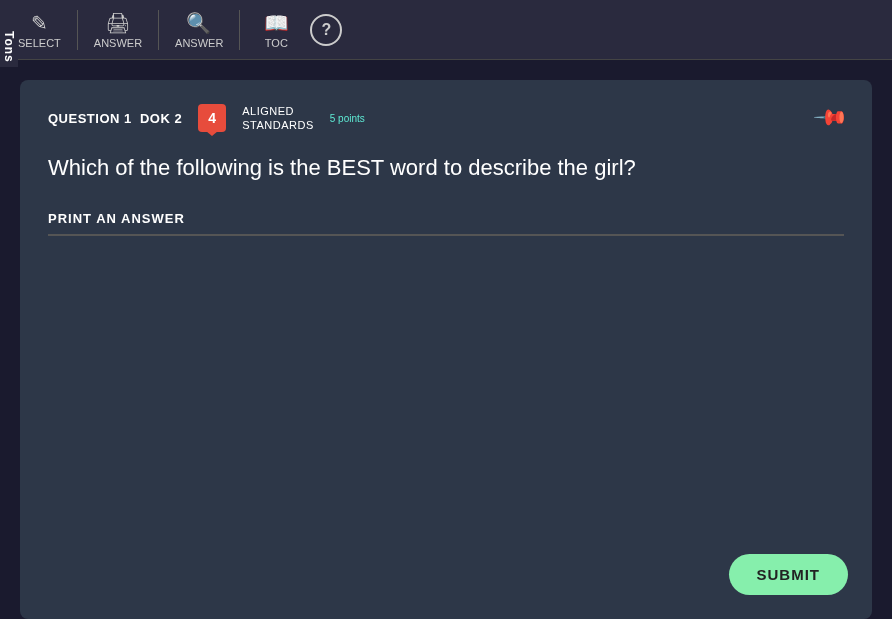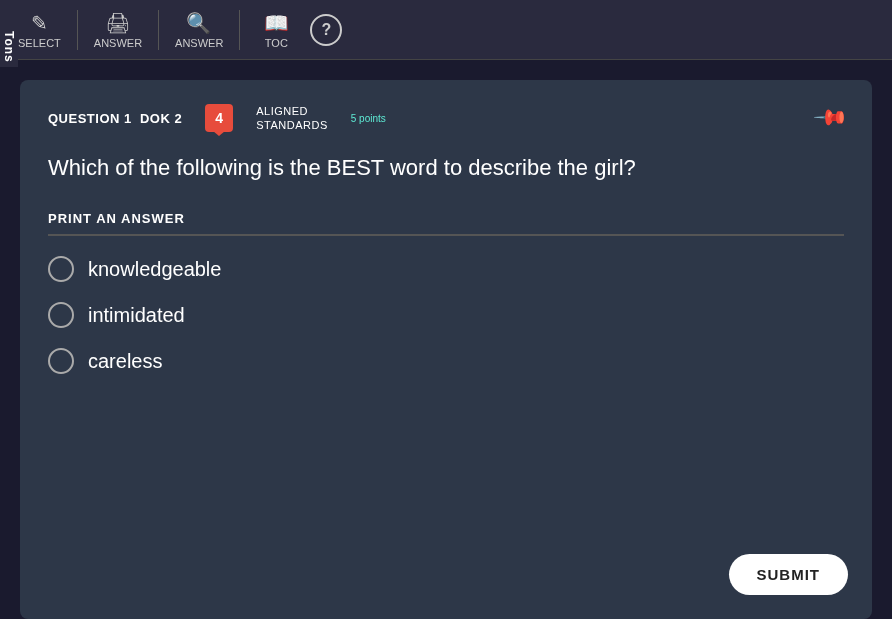--- a/index.html
+++ b/index.html
@@ -71,21 +71,21 @@
       margin: 20px;
       border-radius: 8px;
       padding: 24px 28px;
       height: calc(100% - 80px);
       position: relative;
     }
 
     .question-header {
       display: flex;
       align-items: center;
-      gap: 23px;
+      gap: 16px;
       margin-bottom: 20px;
     }
 
     .question-label {
       color: #fff;
       font-size: 13px;
       font-weight: bold;
       letter-spacing: 0.5px;
     }
 
@@ -181,21 +181,21 @@
 
     .answer-text {
       color: #fff;
       font-size: 20px;
     }
 
     .submit-btn {
       position: absolute;
       bottom: 24px;
       right: 24px;
-      background: #ffffff;
+      background: #86efac;
       color: #222;
       border: none;
       border-radius: 24px;
       padding: 12px 28px;
       font-size: 15px;
       font-weight: bold;
       cursor: pointer;
       letter-spacing: 1px;
     }
 
@@ -277,34 +277,16 @@
 
     <span class="points-label">5 points</span>
 
     <span class="pin-icon">📌</span>
   </div>
 
   <div class="question-text">Which of the following is the BEST word to describe the girl?</div>
 
   <div class="select-answer-label">PRINT AN ANSWER</div>
 
-  <div class="answer-options">
-
-    <div class="answer-option">
-      <div class="radio-circle"></div>
-      <span class="answer-text">knowledgeable</span>
-    </div>
-
-    <div class="answer-option">
-      <div class="radio-circle"></div>
-      <span class="answer-text">intimidated</span>
-    </div>
-
-    <div class="answer-option">
-      <div class="radio-circle"></div>
-      <span class="answer-text">careless</span>
-    </div>
-
-  </div>
 
   <button class="submit-btn">SUBMIT</button>
 
 </div>
 
 </body></html>

